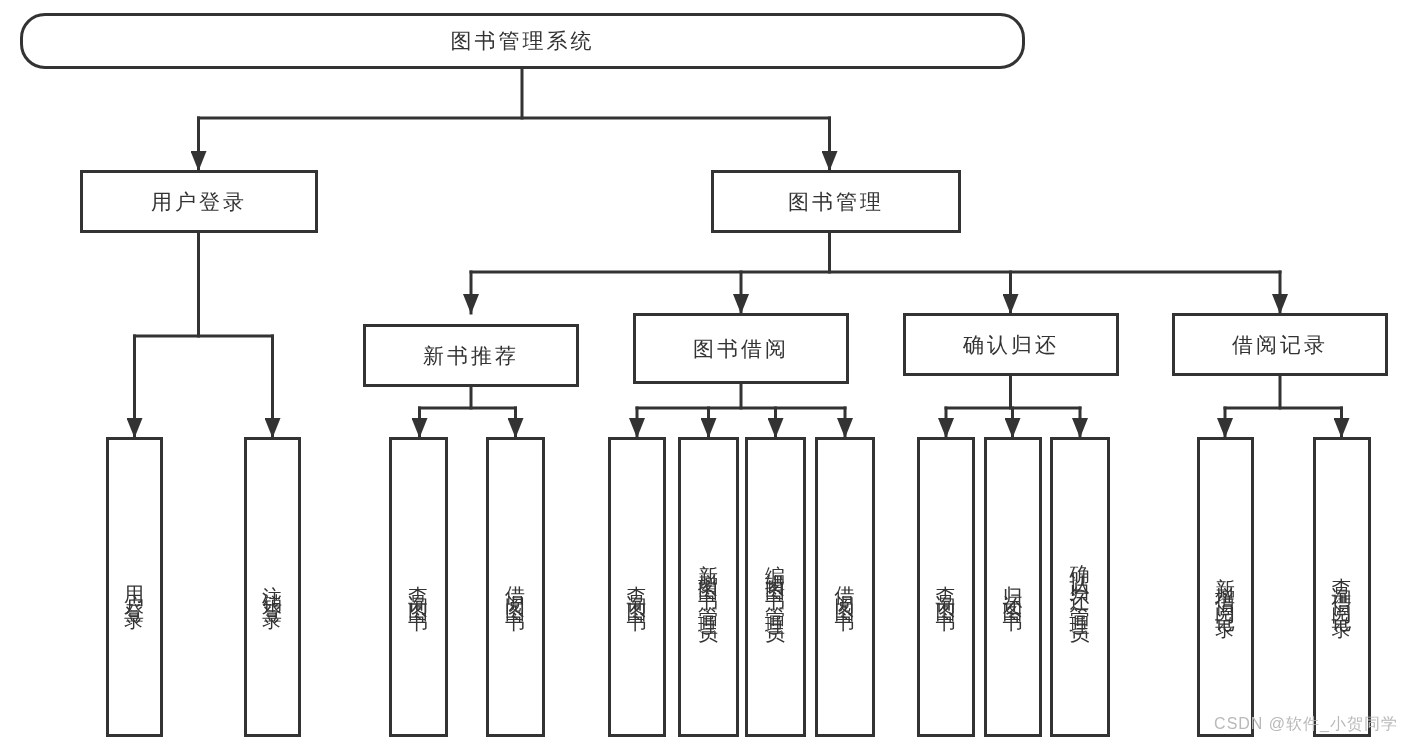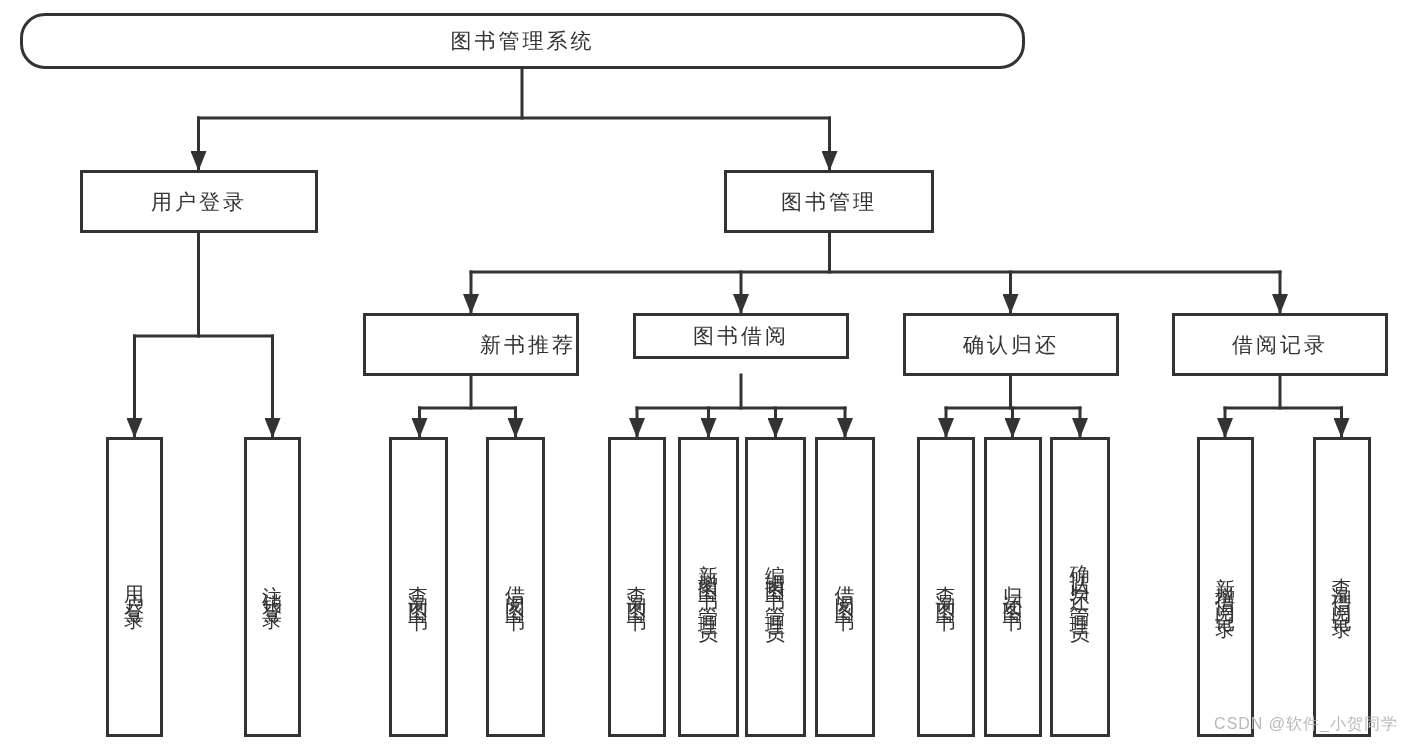--- a/index.html
+++ b/index.html
@@ -107,28 +107,28 @@
     </g>
   </svg>
 
   <div class="node hnode" style="left:20px; top:13px; width:1005px; height:56px;border-radius:25px;">
     <span class="label">图书管理系统</span>
   </div>
 
   <div class="node hnode" style="left:80px; top:170px; width:238px; height:63px;">
     <span class="label">用户登录</span>
   </div>
-  <div class="node hnode" style="left:711px; top:170px; width:210px; height:63px;margin-left:13px;">
+  <div class="node hnode" style="left:711px; top:170px; width:250px; height:63px;">
     <span class="label">图书管理</span>
   </div>
 
-  <div class="node hnode" style="left:363px; top:313px; width:216px; height:63px;justify-content:flex-end;">
+  <div class="node hnode" style="left:363px; top:324px; width:216px; height:63px;">
     <span class="label">新书推荐</span>
   </div>
-  <div class="node hnode" style="left:633px; top:313px; width:216px; height:46px;">
+  <div class="node hnode" style="left:633px; top:313px; width:216px; height:71px;">
     <span class="label">图书借阅</span>
   </div>
   <div class="node hnode" style="left:903px; top:313px; width:216px; height:63px;">
     <span class="label">确认归还</span>
   </div>
   <div class="node hnode" style="left:1172px; top:313px; width:216px; height:63px;">
     <span class="label">借阅记录</span>
   </div>
 
   <div class="node vnode" style="left:106px; top:437px; width:57px; height:300px;">

